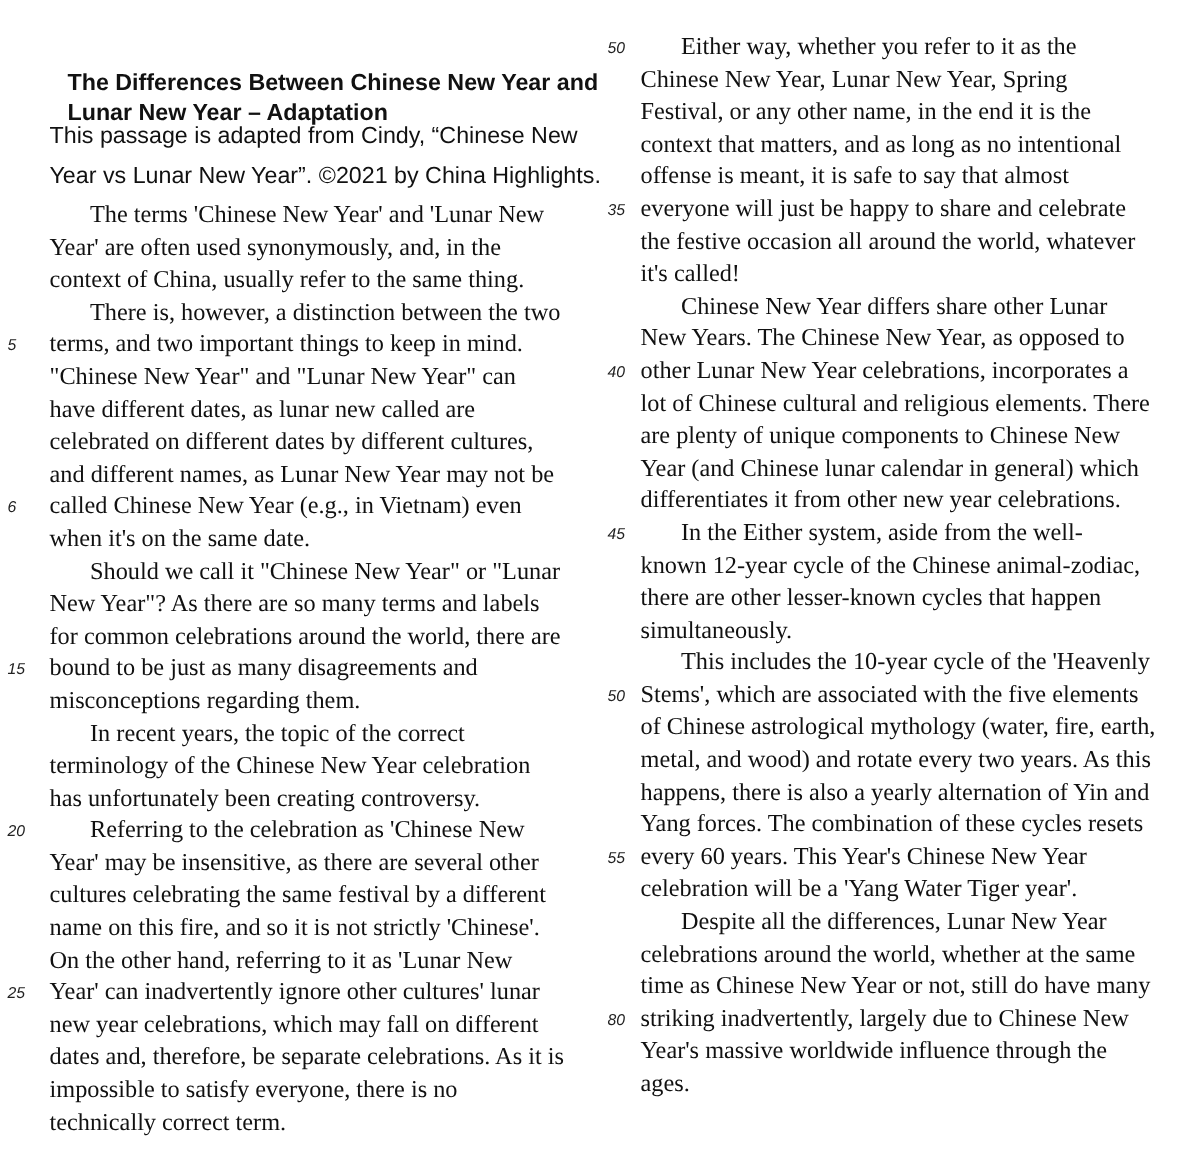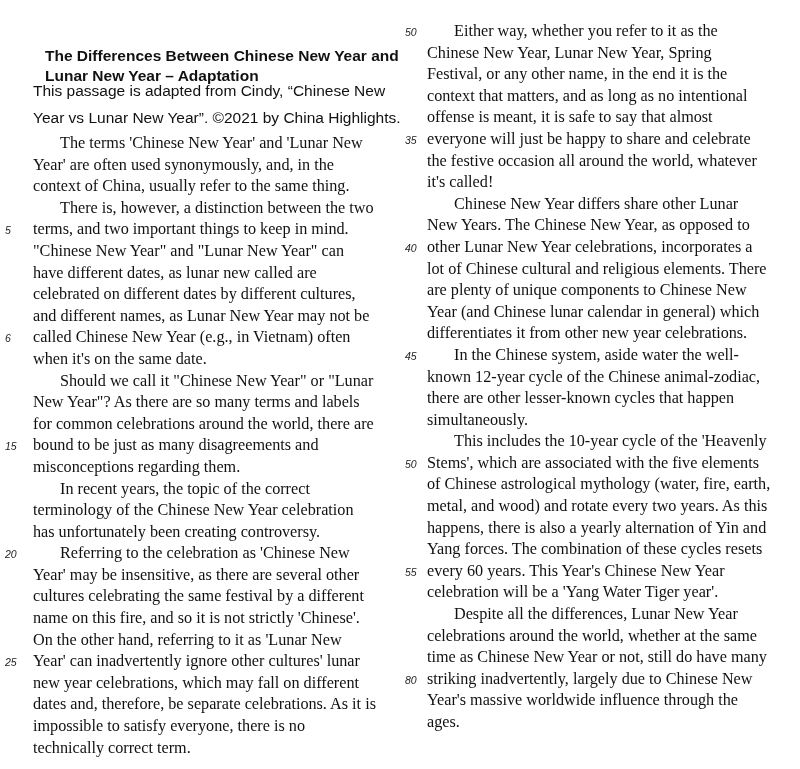--- a/index.html
+++ b/index.html
@@ -71,21 +71,21 @@
       <li class="line">
         <span class="num"></span>
         <span class="txt">celebrated on different dates by different cultures,</span>
       </li>
       <li class="line">
         <span class="num"></span>
         <span class="txt">and different names, as Lunar New Year may not be</span>
       </li>
       <li class="line">
         <span class="num">6</span>
-        <span class="txt">called Chinese New Year (e.g., in Vietnam) often</span>
+        <span class="txt">called Chinese New Year (e.g., in Vietnam) even</span>
       </li>
       <li class="line">
         <span class="num"></span>
         <span class="txt">when it's on the same date.</span>
       </li>
       <li class="line indent">
         <span class="num"></span>
         <span class="txt">Should we call it "Chinese New Year" or "Lunar</span>
       </li>
       <li class="line">
@@ -216,21 +216,21 @@
       <li class="line">
         <span class="num"></span>
         <span class="txt">Year (and Chinese lunar calendar in general) which</span>
       </li>
       <li class="line">
         <span class="num"></span>
         <span class="txt">differentiates it from other new year celebrations.</span>
       </li>
       <li class="line indent">
         <span class="num">45</span>
-        <span class="txt">In the Chinese system, aside water the well-</span>
+        <span class="txt">In the Either system, aside from the well-</span>
       </li>
       <li class="line">
         <span class="num"></span>
         <span class="txt">known 12-year cycle of the Chinese animal-zodiac,</span>
       </li>
       <li class="line">
         <span class="num"></span>
         <span class="txt">there are other lesser-known cycles that happen</span>
       </li>
       <li class="line">

